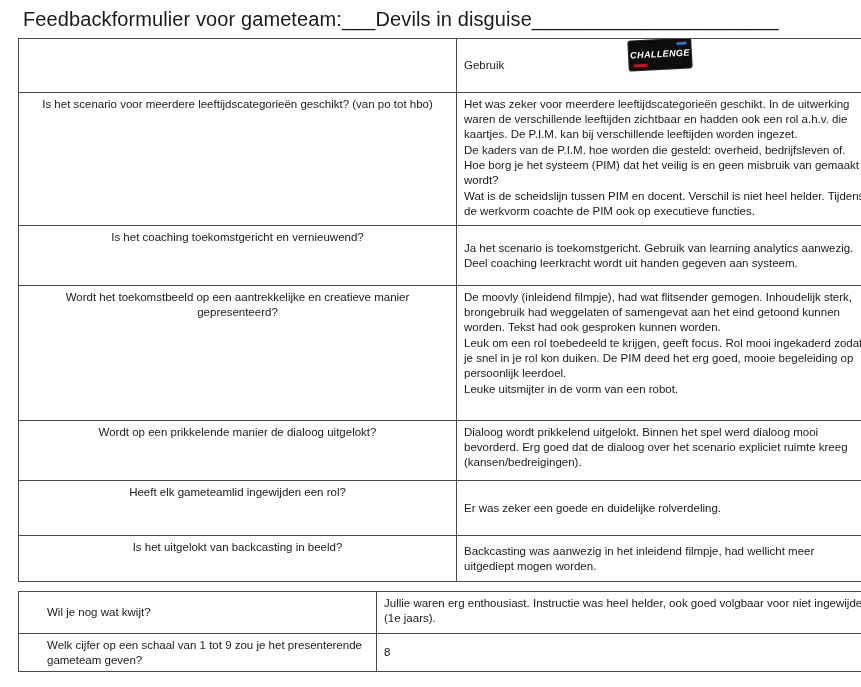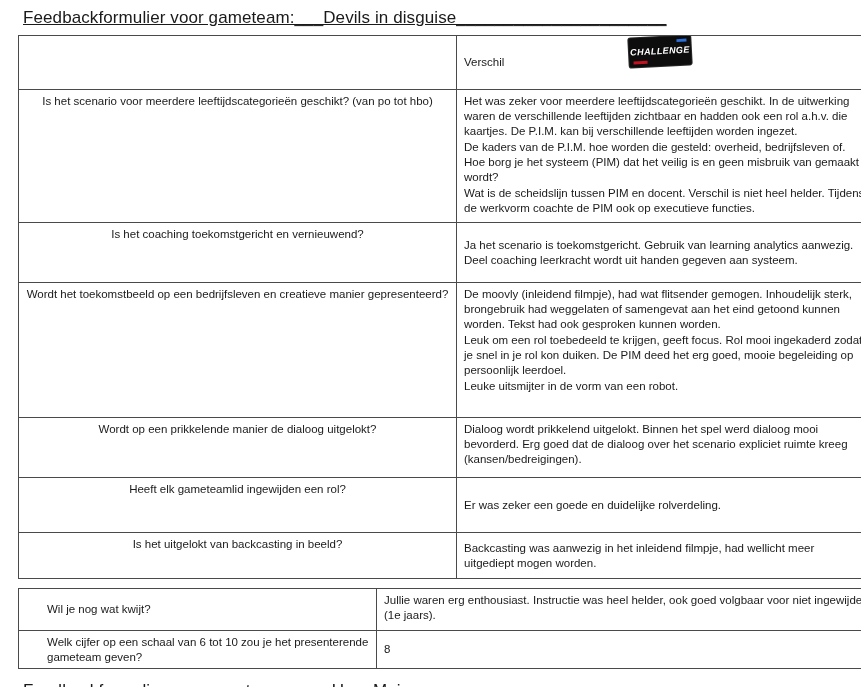--- a/index.html
+++ b/index.html
@@ -5,25 +5,24 @@
   html,body{margin:0;padding:0;background:#ffffff;}
   body{
     width:861px;height:687px;
     font-family:"Liberation Sans", sans-serif;
     color:#1a1a1a;
     position:relative;
     overflow:hidden;
   }
   .page{padding:5px 17px 0 17px;}
   .doc-title{
-    font-size:17px;
+    font-size:20px;
     margin:3px 0 7px 6px;
     letter-spacing:.1px;
     white-space:nowrap;
-    text-decoration:underline;
   }
   .doc-title.bottom{margin:12px 0 0 6px;}
   table{
     border-collapse:collapse;
     table-layout:fixed;
     width:826px;
     margin-left:1px;
   }
   td{
     border:1px solid #4a4a4a;
@@ -81,40 +80,40 @@
 
 <div class="page">
 
   <div class="doc-title">Feedbackformulier voor gameteam:___Devils in disguise______________________</div>
 
   <table class="t1">
     <tbody>
         <tr class="h-hdr">
       <td class="col-q"></td>
       <td class="col-a hdr-cell">
-        <span>Verschil</span>
+        <span>Gebruik</span>
         <span class="logo">
           <span class="accent-blue"></span>
           <span class="logo-text">CHALLENGE</span>
           <span class="accent-red"></span>
         </span>
       </td>
     </tr>
     <tr class="h-r1">
       <td class="col-q">Is het scenario voor meerdere leeftijdscategorieën geschikt? (van po tot hbo)</td>
       <td class="col-a">Het was zeker voor meerdere leeftijdscategorieën geschikt. In de uitwerking waren de verschillende leeftijden zichtbaar en hadden ook een rol a.h.v. die kaartjes. De P.I.M. kan bij verschillende leeftijden worden ingezet.
 De kaders van de P.I.M. hoe worden die gesteld: overheid, bedrijfsleven of. Hoe borg je het systeem (PIM) dat het veilig is en geen misbruik van gemaakt wordt?
 Wat is de scheidslijn tussen PIM en docent. Verschil is niet heel helder. Tijdens de werkvorm coachte de PIM ook op executieve functies.</td>
     </tr>
     <tr class="h-r2">
       <td class="col-q">Is het coaching toekomstgericht en vernieuwend?</td>
       <td class="col-a va-mid">Ja het scenario is toekomstgericht. Gebruik van learning analytics aanwezig. Deel coaching leerkracht wordt uit handen gegeven aan systeem.</td>
     </tr>
     <tr class="h-r3">
-      <td class="col-q">Wordt het toekomstbeeld op een bedrijfsleven en creatieve manier gepresenteerd?</td>
+      <td class="col-q">Wordt het toekomstbeeld op een aantrekkelijke en creatieve manier gepresenteerd?</td>
       <td class="col-a">De moovly (inleidend filmpje), had wat flitsender gemogen. Inhoudelijk sterk, brongebruik had weggelaten of samengevat aan het eind getoond kunnen worden. Tekst had ook gesproken kunnen worden.
 Leuk om een rol toebedeeld te krijgen, geeft focus. Rol mooi ingekaderd zodat je snel in je rol kon duiken. De PIM deed het erg goed, mooie begeleiding op persoonlijk leerdoel.
 Leuke uitsmijter in de vorm van een robot.</td>
     </tr>
     <tr class="h-r4">
       <td class="col-q">Wordt op een prikkelende manier de dialoog uitgelokt?</td>
       <td class="col-a">Dialoog wordt prikkelend uitgelokt. Binnen het spel werd dialoog mooi bevorderd. Erg goed dat de dialoog over het scenario expliciet ruimte kreeg (kansen/bedreigingen).</td>
     </tr>
     <tr class="h-r5">
       <td class="col-q">Heeft elk gameteamlid ingewijden een rol?</td>
@@ -129,21 +128,21 @@
 
   <div class="gap"></div>
 
   <table class="t2">
     <tbody>
         <tr class="h-c1">
       <td class="col-q va-mid">Wil je nog wat kwijt?</td>
       <td class="col-a">Jullie waren erg enthousiast. Instructie was heel helder, ook goed volgbaar voor niet ingewijden (1e jaars).</td>
     </tr>
     <tr class="h-c2">
-      <td class="col-q">Welk cijfer op een schaal van 6 tot 10 zou je het presenterende gameteam geven?</td>
+      <td class="col-q">Welk cijfer op een schaal van 1 tot 9 zou je het presenterende gameteam geven?</td>
       <td class="col-a va-mid">8</td>
     </tr>
   </tbody>
     </table>
 
   <div class="doc-title bottom">Feedbackformulier van gameteam: ____Ursa Major___________________________</div>
 
 </div>
 
 </body></html>

